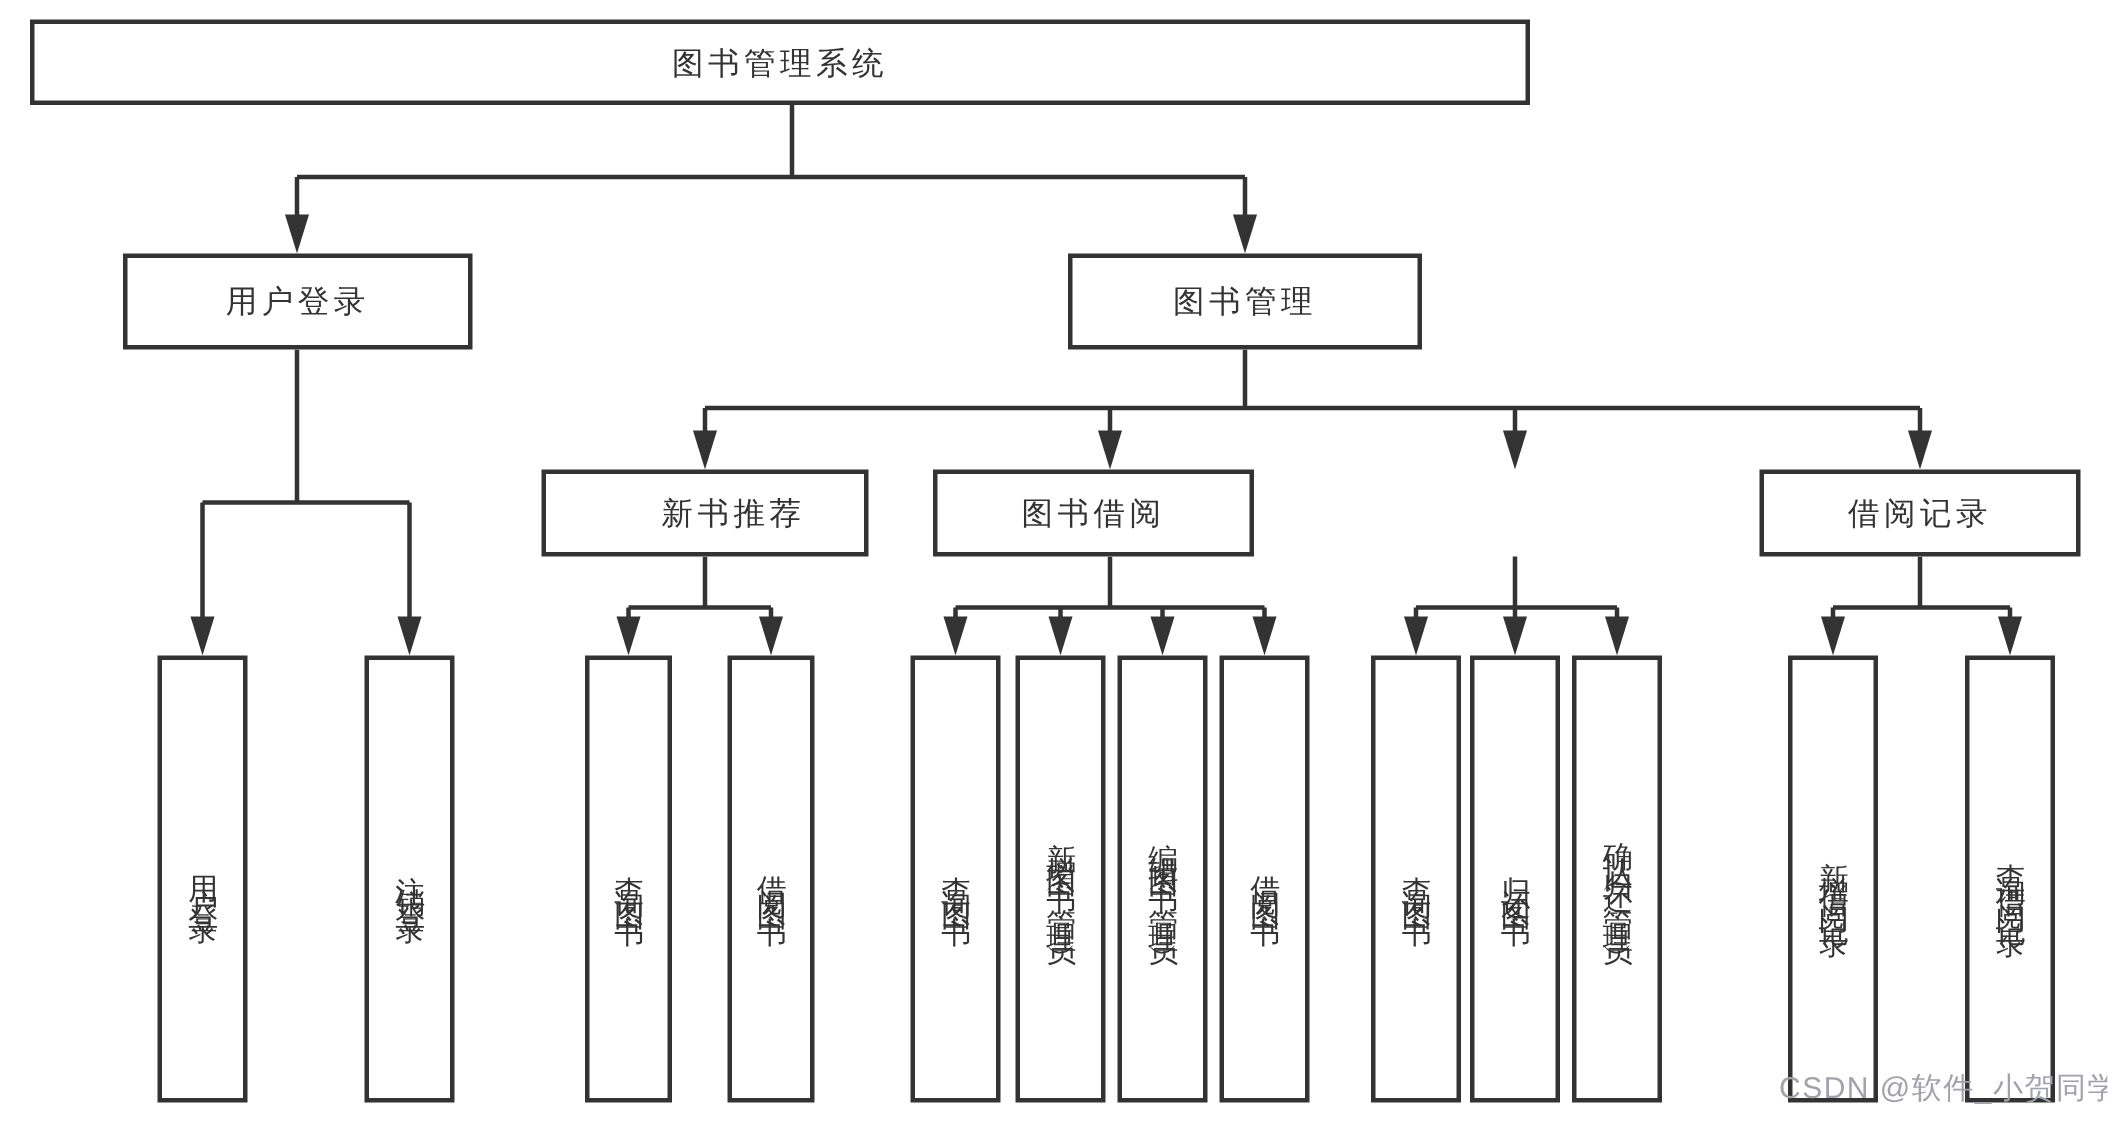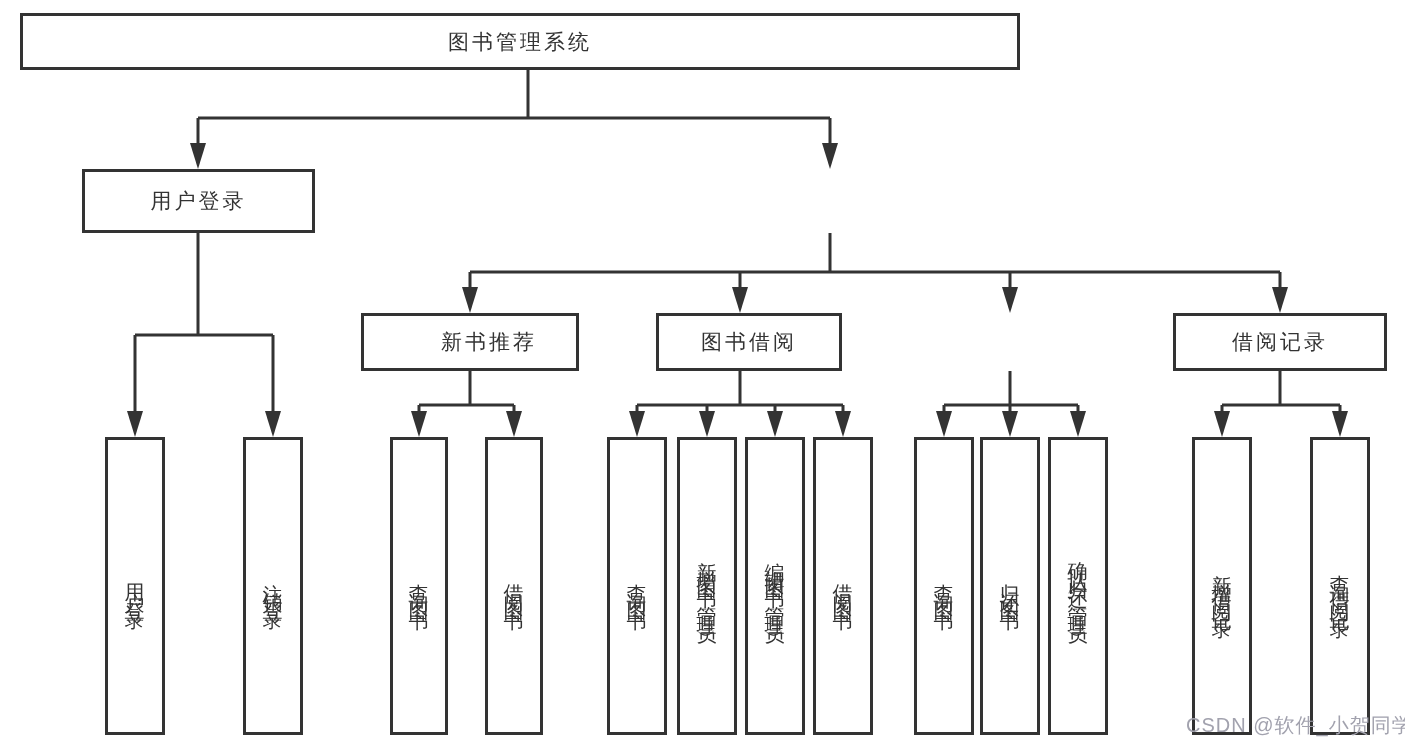--- a/index.html
+++ b/index.html
@@ -120,25 +120,28 @@
     </g>
   </svg>
 
   <div class="node" style="left:20px; top:13px; width:1000px; height:57px;">
     <span class="hlabel">图书管理系统</span>
   </div>
 
   <div class="node" style="left:82px; top:169px; width:233px; height:64px;">
     <span class="hlabel">用户登录</span>
   </div>
+  <div class="node" style="left:712px; top:169px; width:236px; height:64px;">
+    <span class="hlabel">图书管理</span>
+  </div>
 
   <div class="node" style="left:361px; top:313px; width:218px; height:58px;padding-left:38px;">
     <span class="hlabel">新书推荐</span>
   </div>
-  <div class="node" style="left:656px; top:313px; width:186px; height:58px;">
+  <div class="node" style="left:622px; top:313px; width:214px; height:58px;">
     <span class="hlabel">图书借阅</span>
   </div>
   <div class="node" style="left:1173px; top:313px; width:214px; height:58px;text-align:center;">
     <span class="hlabel">借阅记录</span>
   </div>
 
   <div class="node leaf" style="left:105px; top:437px; width:60px; height:298px;">
     <span class="vlabel">用户登录</span>
   </div>
   <div class="node leaf" style="left:243px; top:437px; width:60px; height:298px;">

